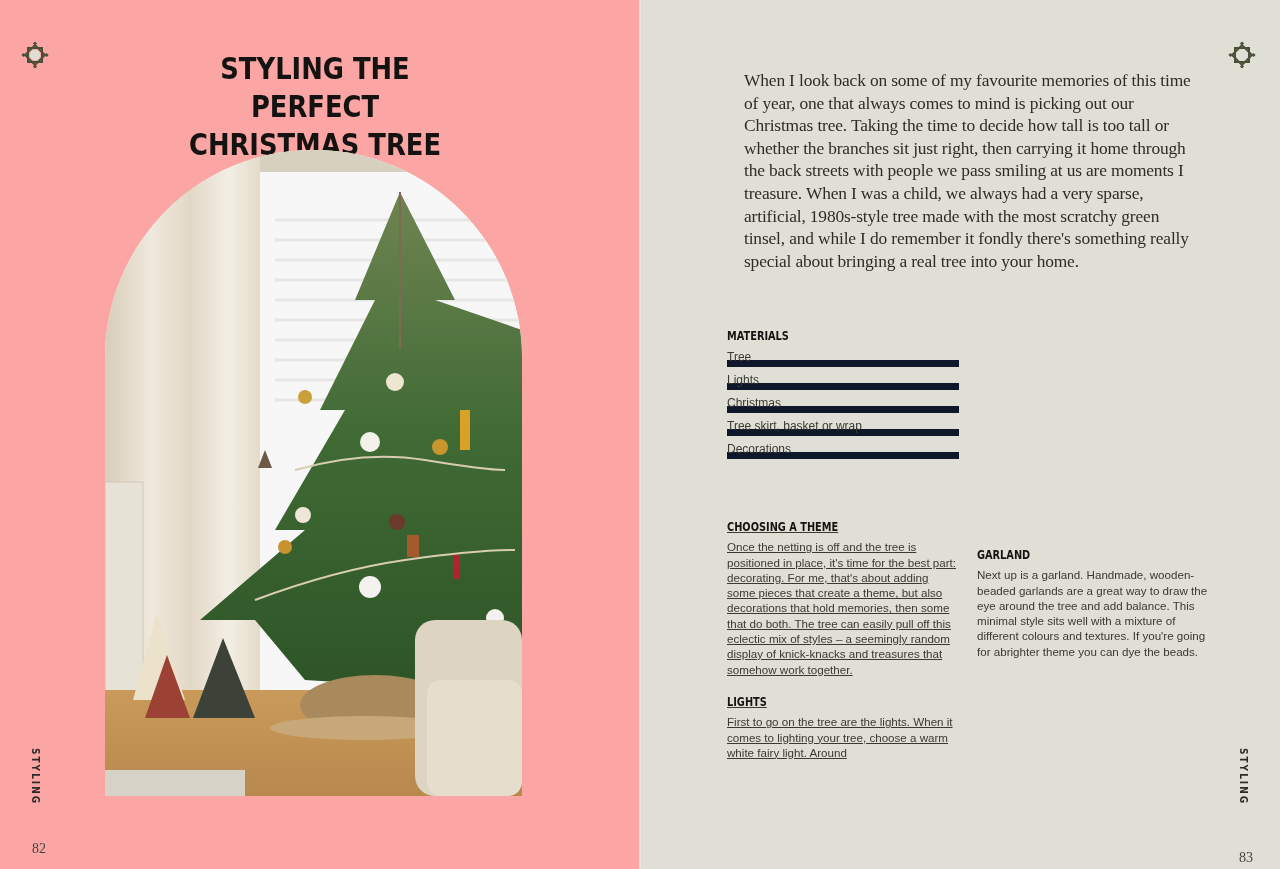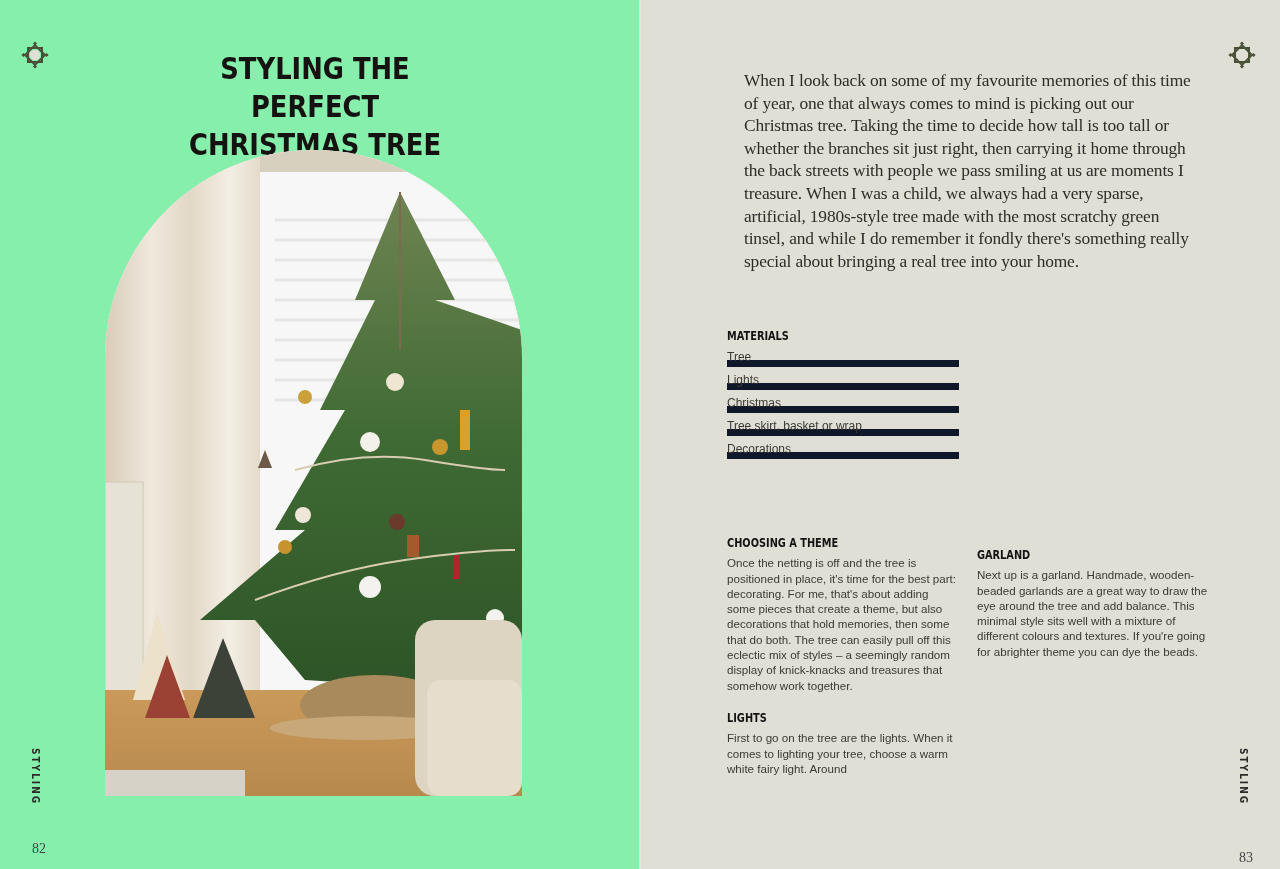--- a/index.html
+++ b/index.html
@@ -1,19 +1,19 @@
 <!DOCTYPE html>
 <html><head>
 <meta charset="utf-8">
 <style>
   * { box-sizing: border-box; margin: 0; padding: 0; }
   html, body { width: 1280px; height: 869px; overflow: hidden; background: #e0dfd5; }
   body { position: relative; font-family: "Liberation Sans", sans-serif; color: #2b2a26; }
 
-  .page { position: absolute; top: 0; height: 869px; background: #86efac; }
+  .page { position: absolute; top: 0; height: 869px; background: #fca5a5; }
   .page-left { left: 0; width: 640px; }
   .page-right { left: 640px; width: 640px; }
   .gutter { position: absolute; left: 639px; top: 0; width: 3px; height: 869px;
             background: linear-gradient(90deg, #d8d7cc, #ebeae1 40%, #d9d8cd); }
 
   .ornament { position: absolute; width: 28px; height: 28px; }
   .ornament svg { width: 100%; height: 100%; display: block; }
 
   .title { position: absolute; left: 140px; top: 50px; width: 350px; text-align: center;
            font-family: "DejaVu Sans", sans-serif; font-weight: bold; font-size: 30px;
@@ -187,21 +187,21 @@
   <h3>Materials</h3>
   <ul>
     <li>Tree</li>
     <li>Lights</li>
     <li>Christmas</li>
     <li>Tree skirt, basket or wrap</li>
     <li>Decorations</li>
   </ul>
 </div>
 
-<div class="col" style="left:727px; top:536px;">
+<div class="col" style="left:727px; top:520px;text-decoration:underline;">
   <h4>Choosing a theme</h4>
   <p>Once the netting is off and the tree is positioned in place, it's time for the best part: decorating. For me, that's about adding some pieces that create a theme, but also decorations that hold memories, then some that do both. The tree can easily pull off this eclectic mix of styles – a seemingly random display of knick-knacks and treasures that somehow work together.</p>
   <div class="gap"></div>
   <h4>Lights</h4>
   <p>First to go on the tree are the lights. When it comes to lighting your tree, choose a warm white fairy light. Around</p>
 </div>
 
 <div class="col" style="left:977px; top:535px;">
   <div class="gap" style="height:13px;"></div>
   <h4>Garland</h4>

